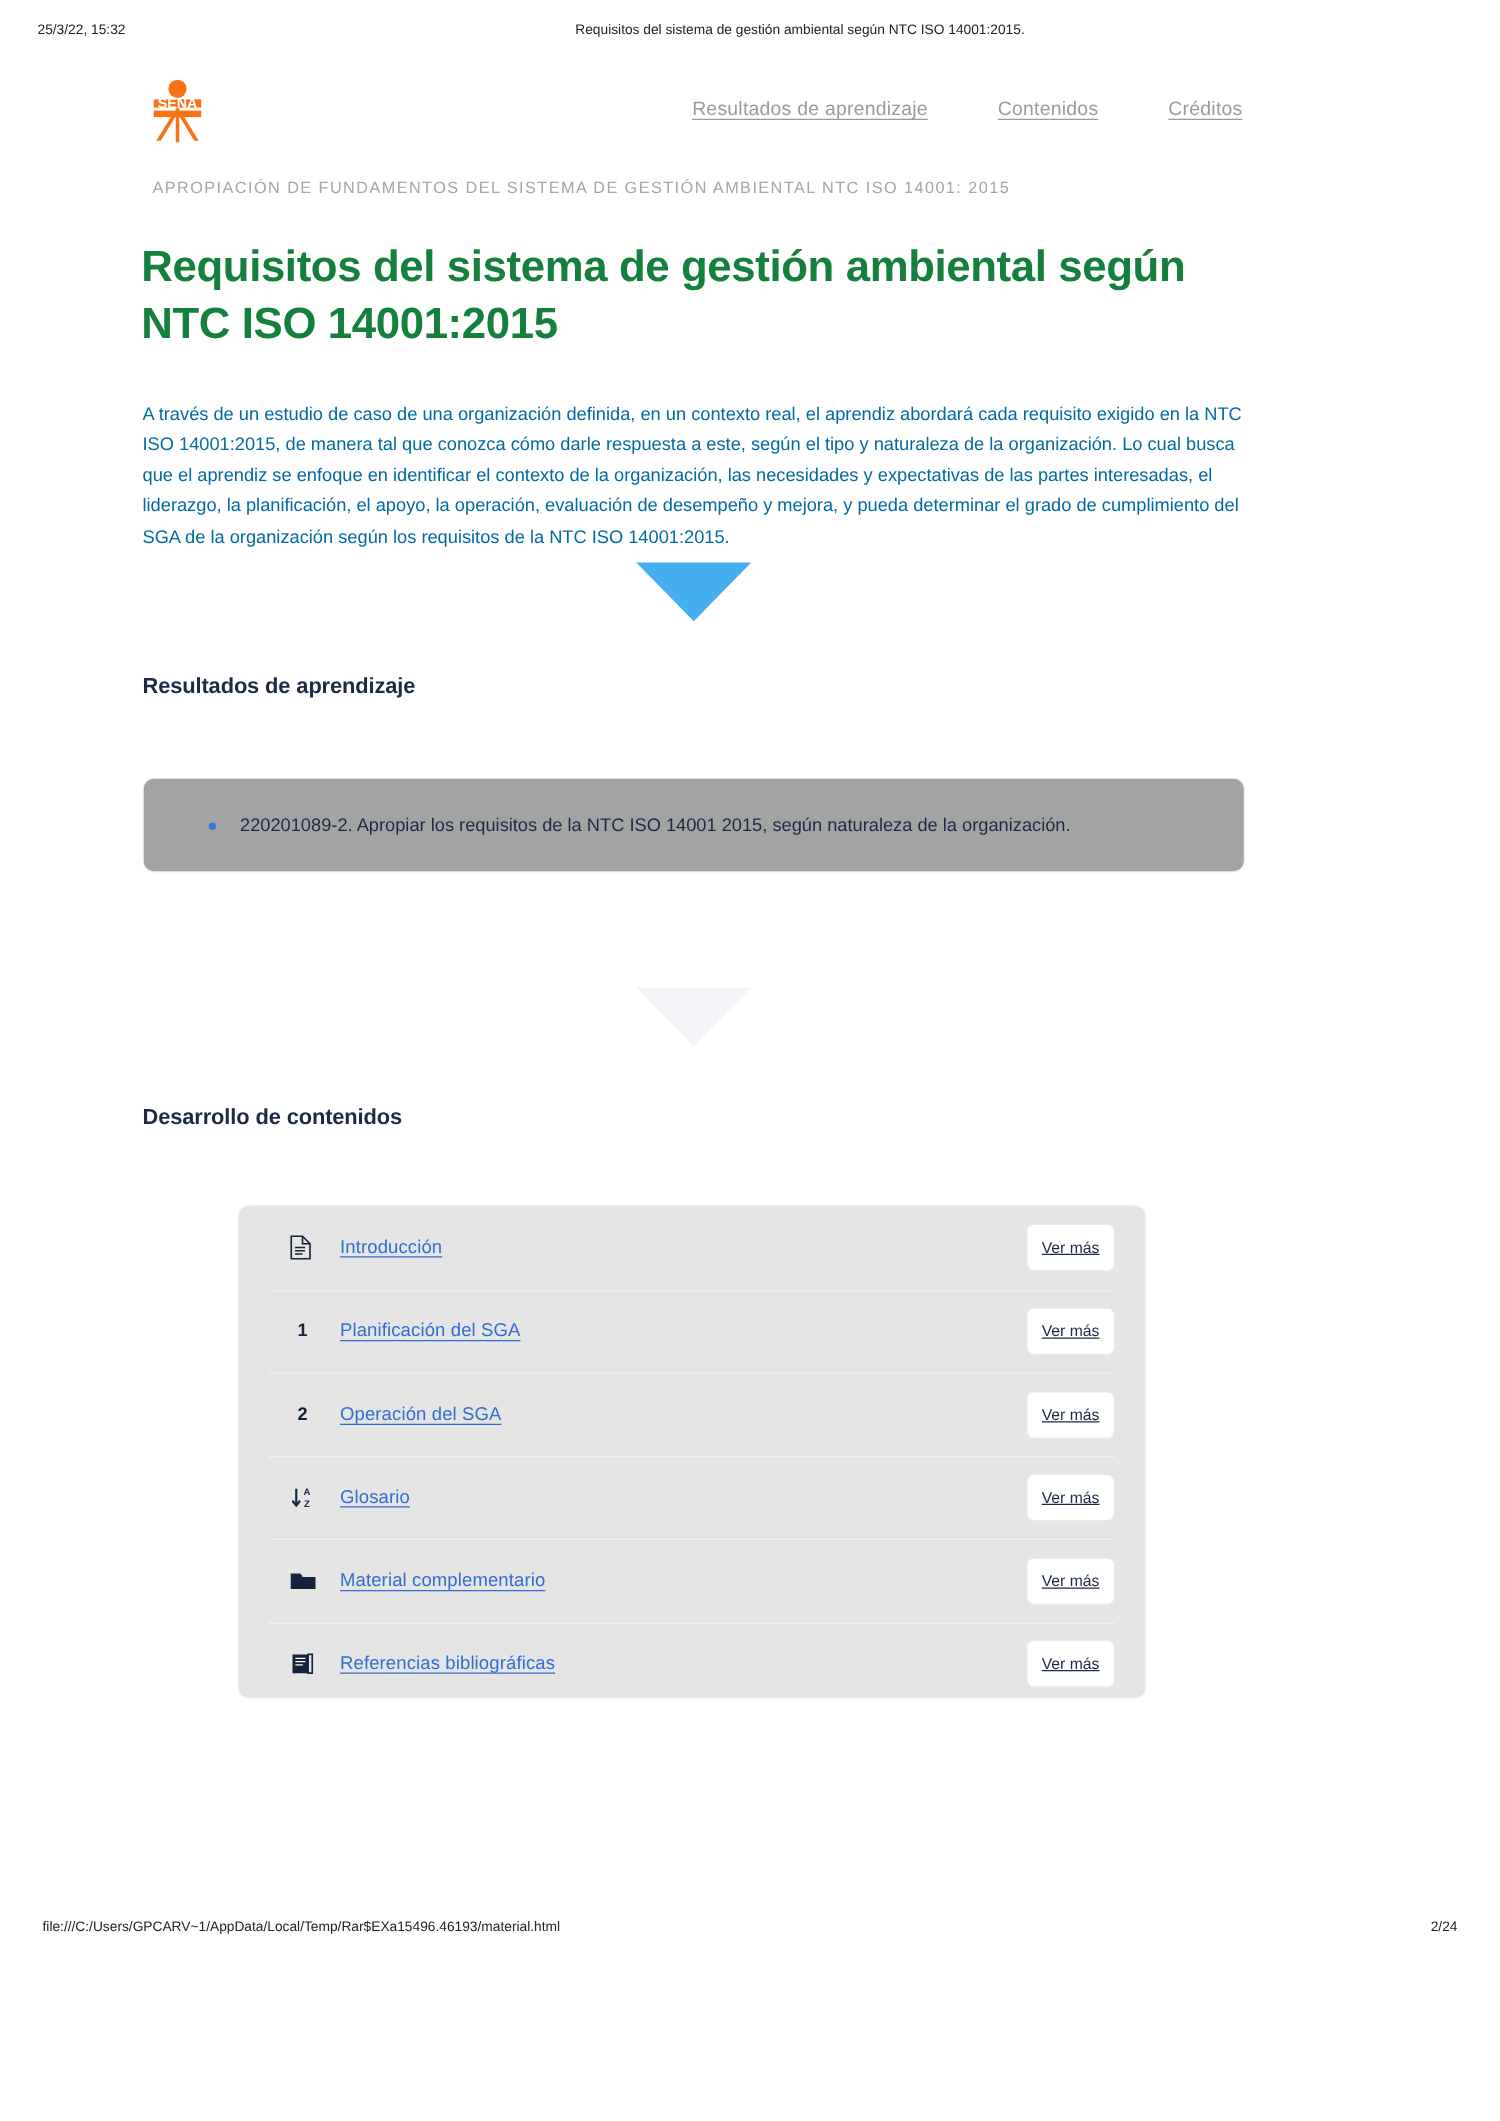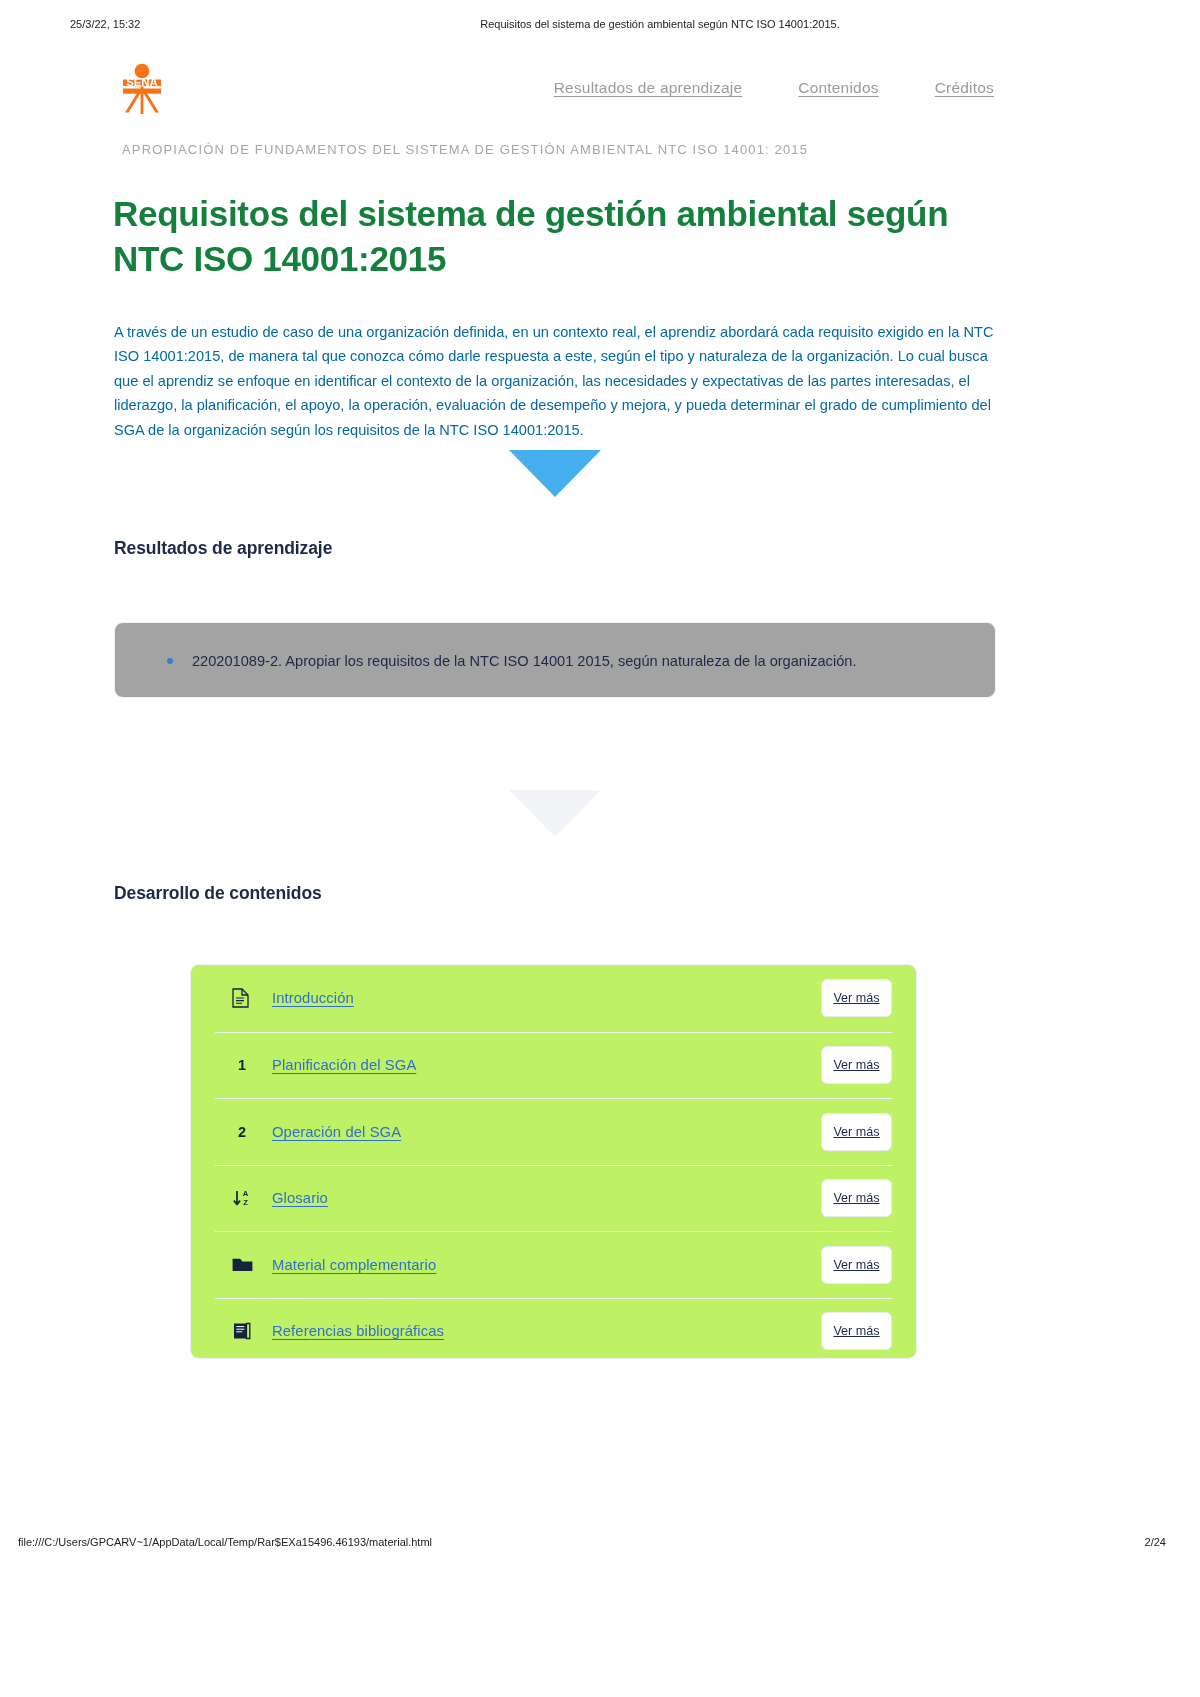--- a/index.html
+++ b/index.html
@@ -10,31 +10,31 @@
     font-family:"Liberation Sans", sans-serif;
     color:#9a9a9a;
     position:relative;
     overflow:hidden;
   }
 
   
   .print-header {
     position:absolute; top:18px; left:0; width:1200px;
     display:flex; align-items:flex-end;
-    font-size:11px; color:#222; letter-spacing:0;padding-left:40px;
+    font-size:11px; color:#222; letter-spacing:0;
   }
   .print-header .ph-date { margin-left:30px; width:200px; }
   .print-header .ph-title { flex:1; text-align:center; margin-right:150px; }
 
   .print-footer {
     position:absolute; top:1536px; left:0; width:1200px;
     display:flex; align-items:flex-start;
     font-size:11px; color:#222;
   }
-  .print-footer .pf-url { margin-left:18px; }
+  .print-footer .pf-url { margin-left:34px; }
   .print-footer .pf-page { position:absolute; right:34px; top:0; }
 
   
   .page { position:absolute; top:0; left:0; width:1200px; }
 
   
   .topbar {
     position:absolute; top:62px; left:114px; width:882px;
     display:flex; align-items:center; justify-content:space-between;
   }
@@ -91,21 +91,21 @@
   .outcome-bullet {
     width:6px; height:6px; border-radius:50%;
     background:#3a7bd5; margin-right:19px; flex:none;
   }
   .outcome-text { font-size:14.6px; color:#1c2a47; line-height:20px; }
 
   
   .contents-card {
     position:absolute; top:964px; left:190px;
     width:727px; height:395px;
-    border:1px solid #eef2f7; border-radius:9px; background:#bef264;
+    border:1px solid #eef2f7; border-radius:9px; background:#e5e5e5;
   }
   .c-row {
     position:relative; height:66.5px;
     display:flex; align-items:center;
     margin:0 24px; padding:0 0 0 17px;
   }
   .c-row + .c-row { border-top:1px solid #edf2f8; }
   .c-marker {
     width:40px; flex:none;
     display:flex; align-items:center; justify-content:flex-start;

